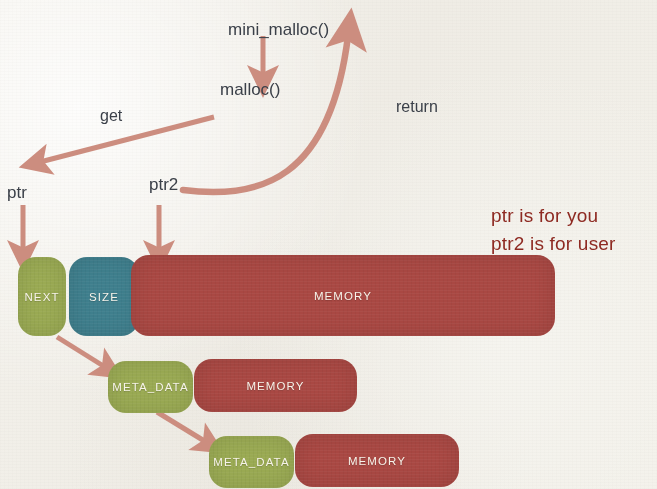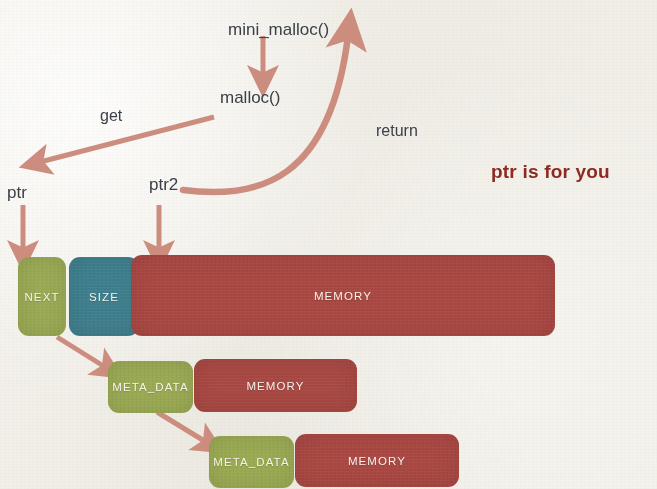--- a/index.html
+++ b/index.html
@@ -53,29 +53,30 @@
   .edge-label {
     position: absolute;
     color: #3b4049;
     font-size: 16px;
     line-height: 1;
     white-space: nowrap;
   }
   .note {
     position: absolute;
     color: #8e2a22;
-    font-weight: bold;
+    font-weight: normal;
     font-size: 19px;
     line-height: 24px;
     white-space: nowrap;
     letter-spacing: 0.2px;
+    margin-top: 44px;
   }
   .block {
     position: absolute;
-    border-radius: 11px;
+    border-radius: 18px;
     display: flex;
     align-items: center;
     justify-content: center;
     color: #f7f3ea;
     font-size: 11.5px;
     letter-spacing: 1.1px;
     box-sizing: border-box;
     box-shadow: inset 0 0 22px rgba(0,0,0,0.10);
   }
   .block .blk-text {
@@ -112,32 +113,33 @@
 
     <line x1="159" y1="205" x2="159" y2="251" stroke="#cc8d7f" stroke-width="5" marker-end="url(#ah)"></line>
 
     <line x1="57" y1="337" x2="105" y2="367" stroke="#cc8d7f" stroke-width="5" marker-end="url(#ah)"></line>
 
     <line x1="157" y1="412" x2="206" y2="442" stroke="#cc8d7f" stroke-width="5" marker-end="url(#ah)"></line>
   </svg>
 
   <div class="node-label" style="left:228px; top:21px;">mini_malloc()</div>
 
-  <div class="node-label" style="left:220px; top:89px;">malloc()</div>
+  <div class="node-label" style="left:220px; top:81px;">malloc()</div>
 
   <div class="node-label" style="left:7px; top:184px;">ptr</div>
 
   <div class="node-label" style="left:149px; top:176px;">ptr2</div>
 
   <div class="edge-label" style="left:100px; top:108px;">get</div>
 
-  <div class="edge-label" style="left:376px; top:99px;margin-top:24px;">return</div>
+  <div class="edge-label" style="left:396px; top:99px;">return</div>
 
   <div class="note" style="left:491px; top:160px;">ptr is for you</div>
 
+  <div class="note" style="left:491px; top:188px;">ptr2 is for user</div>
 
   <div id="rows-host">
       <div class="block tex" style="left: 18px; top: 257px; width: 48px; height: 79px; background-color: rgb(154, 170, 83);">
         <span class="blk-text">NEXT</span>
       </div>
       <div class="block tex" style="left: 69px; top: 257px; width: 70px; height: 79px; background-color: rgb(63, 127, 141);">
         <span class="blk-text">SIZE</span>
       </div>
       <div class="block tex" style="left: 131px; top: 255px; width: 424px; height: 81px; background-color: rgb(169, 72, 67);">
         <span class="blk-text">MEMORY</span>

